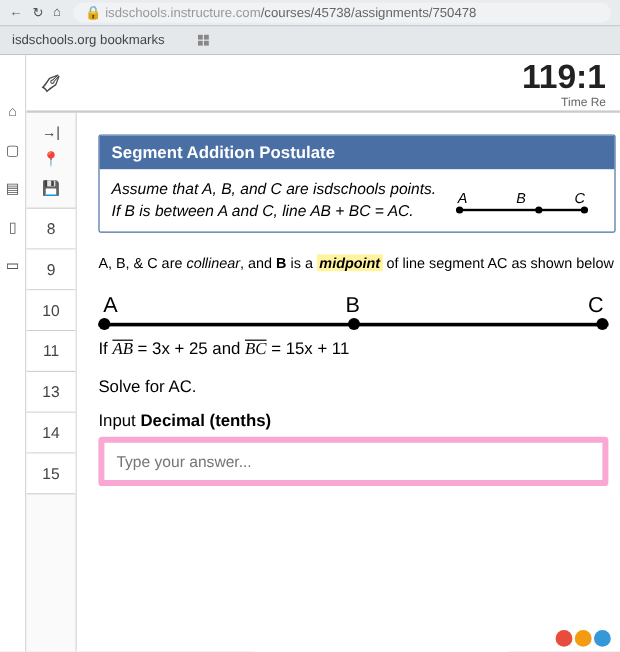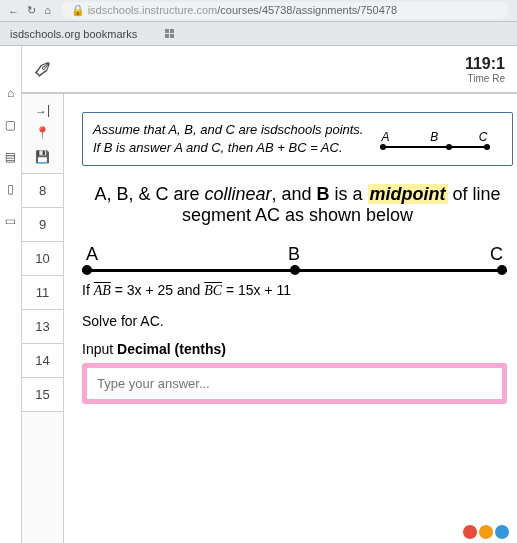--- a/index.html
+++ b/index.html
@@ -11,41 +11,41 @@
 .bookmark-bar { background: #e4e8eb; height: 24px; display: flex; align-items: center; padding: 0 10px; gap: 20px; font-size: 11px; color: #444; border-bottom: 1px solid #c0c4c8; }
 .apps-icon { display: grid; grid-template-columns: 4px 4px; grid-template-rows: 4px 4px; gap: 1px; margin-left: 8px; }
 .apps-icon span { background: #888; }
 .main { display: flex; height: calc(100% - 46px); background: #fff; }
 .left-rail { width: 22px; background: #fff; border-right: 1px solid #d0d0d0; display: flex; flex-direction: column; align-items: center; padding-top: 40px; gap: 18px; }
 .rail-ic { width: 14px; height: 14px; font-size: 12px; color: #555; display: flex; align-items: center; justify-content: center; }
 .content-wrap { flex: 1; display: flex; flex-direction: column; position: relative; }
 .top-bar { height: 48px; border-bottom: 2px solid #c8ccd0; display: flex; align-items: center; padding: 0 12px; justify-content: space-between; background: #fff; }
 .bow { transform: rotate(-45deg); font-size: 24px; color: #444; }
 .timer { text-align: right; }
-.timer .big { font-size: 16px; font-weight: bold; color: #222; }
+.timer .big { font-size: 28px; font-weight: bold; color: #222; }
 .timer .small { font-size: 10px; color: #666; text-align: right; }
 .body-row { flex: 1; display: flex; overflow: hidden; }
 .nav-col { width: 42px; border-right: 1px solid #d0d0d0; background: #fafafa; display: flex; flex-direction: column; }
 .nav-top { height: 80px; display: flex; flex-direction: column; align-items: center; justify-content: space-around; border-bottom: 1px solid #d0d0d0; padding: 4px 0; }
 .nav-btn { width: 24px; height: 20px; display: flex; align-items: center; justify-content: center; font-size: 12px; color: #444; }
 .q-list { flex: 1; overflow: hidden; }
 .q-item { height: 34px; border-bottom: 1px solid #d0d0d0; display: flex; align-items: center; justify-content: center; font-size: 13px; color: #444; background: #fff; }
 .question { flex: 1; padding: 18px 4px 18px 18px; overflow: hidden; background: #fff; }
 .postulate { border: 1px solid #4a6fa5; border-radius: 2px; margin-bottom: 18px; }
 .post-head { background: #4a6fa5; color: #fff; font-weight: bold; padding: 6px 10px; font-size: 14px; }
 .post-body { padding: 8px 10px; display: flex; gap: 16px; align-items: center; font-size: 13px; }
 .post-text { font-style: italic; line-height: 1.4; }
 .mini-seg { width: 110px; }
 .mini-labels { display: flex; justify-content: space-between; font-size: 12px; font-style: italic; padding: 0 2px; }
 .mini-line { height: 2px; background: #000; position: relative; margin-top: 2px; }
 .mini-line::before, .mini-line::after { content: ''; position: absolute; width: 6px; height: 6px; background: #000; border-radius: 50%; top: -2px; }
 .mini-line::before { left: 0; }
 .mini-line::after { right: 0; }
 .mini-mid { position: absolute; width: 6px; height: 6px; background: #000; border-radius: 50%; top: -2px; left: 60%; }
-.stmt { font-size: 18px; margin-bottom: 18px; text-align: center; }
+.stmt { font-size: 12px; margin-bottom: 18px; }
 .stmt .it { font-style: italic; }
 .stmt .bold { font-weight: bold; }
 .stmt .mid { font-weight: bold; font-style: italic; background: #fff3a0; padding: 0 2px; }
 .big-seg { margin: 0 6px 10px 0; }
 .big-labels { display: flex; justify-content: space-between; font-size: 18px; padding: 0 4px; margin-bottom: 4px; }
 .big-line { height: 3px; background: #000; position: relative; }
 .big-dot { position: absolute; width: 10px; height: 10px; background: #000; border-radius: 50%; top: -4px; }
 .d1 { left: 0; } .d2 { left: calc(50% - 5px); } .d3 { right: 0; }
 .eq { font-size: 14px; margin: 8px 0 14px; }
 .ov { text-decoration: overline; font-style: italic; font-family: Liberation Serif, serif; }
@@ -112,24 +112,25 @@
             <div class="q-item">10</div>
             <div class="q-item">11</div>
             <div class="q-item">13</div>
             <div class="q-item">14</div>
             <div class="q-item">15</div>
           </div>
       </div>
 
       <div class="question">
         <div class="postulate">
+          <div class="post-head">Segment Addition Postulate</div>
           <div class="post-body">
             <div class="post-text">
               <div>Assume that A, B, and C are isdschools points.</div>
-              <div>If B is answer A and C, then AB + BC = AC.</div>
+              <div>If B is between A and C, line AB + BC = AC.</div>
             </div>
             <div class="mini-seg">
               <div class="mini-labels">
                 <span>A</span>
                 <span>B</span>
                 <span>C</span>
               </div>
               <div class="mini-line">
                   <div class="mini-mid"></div>
                 </div>

